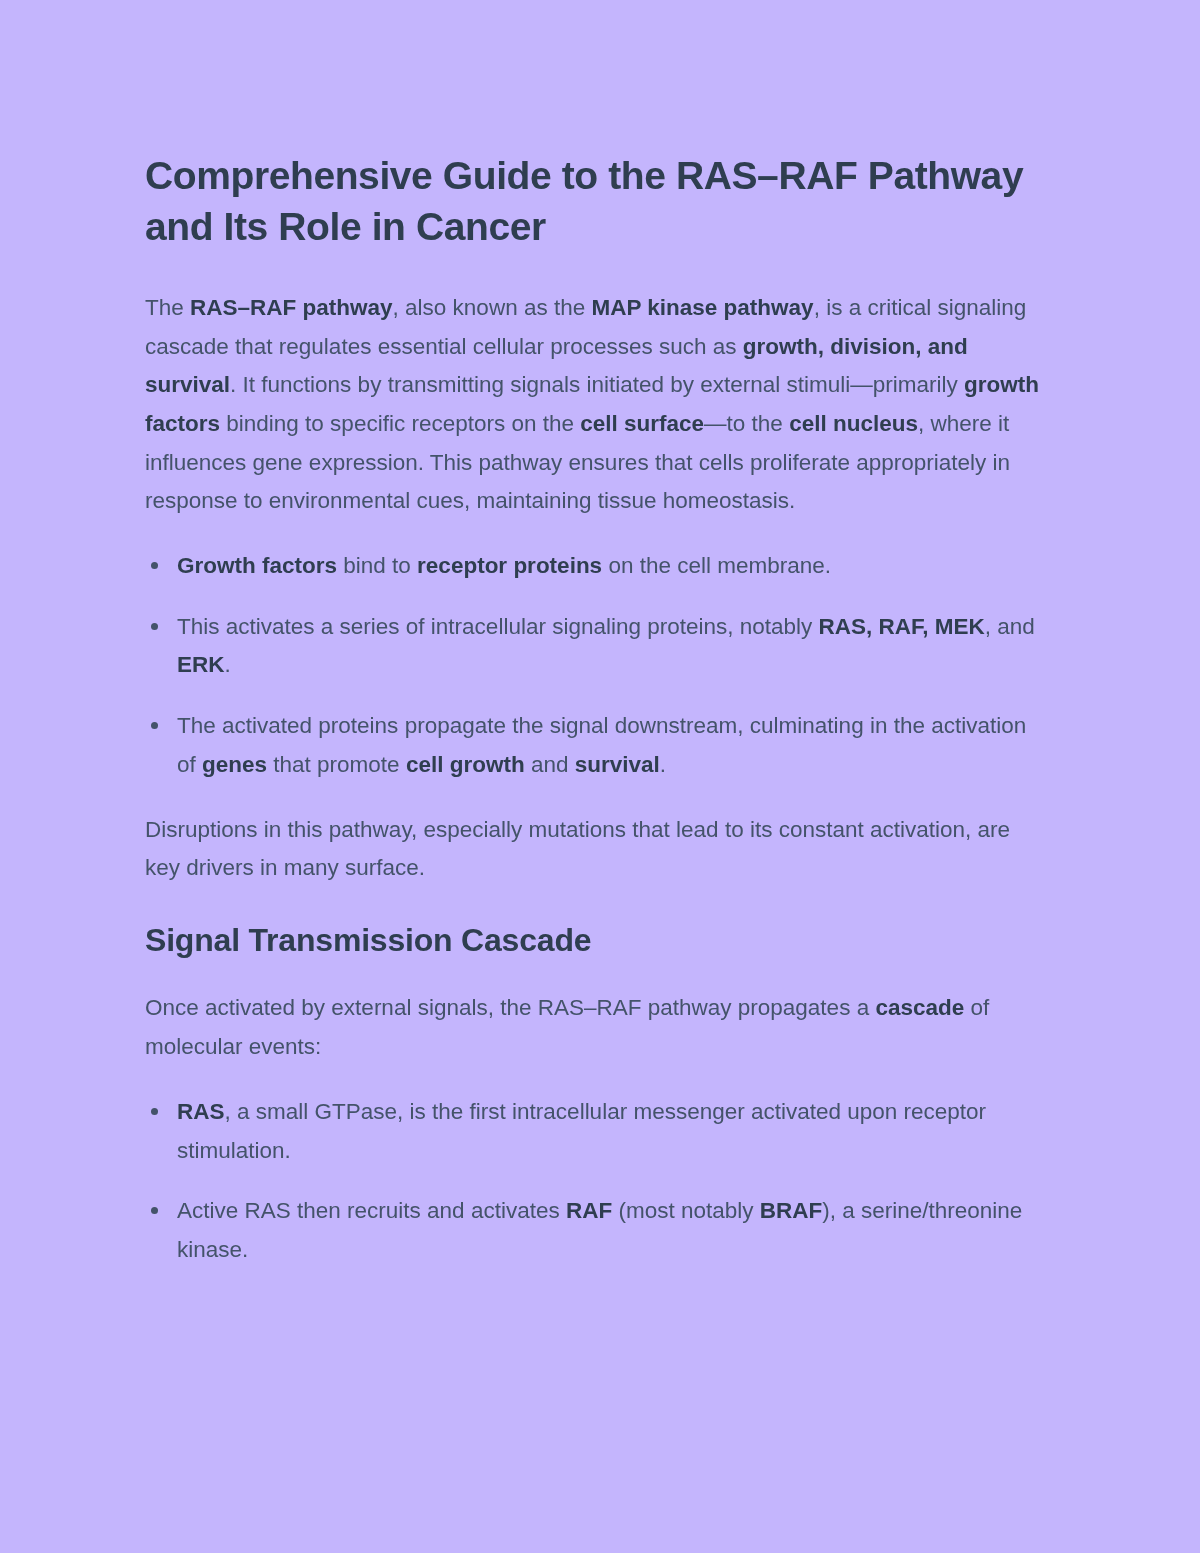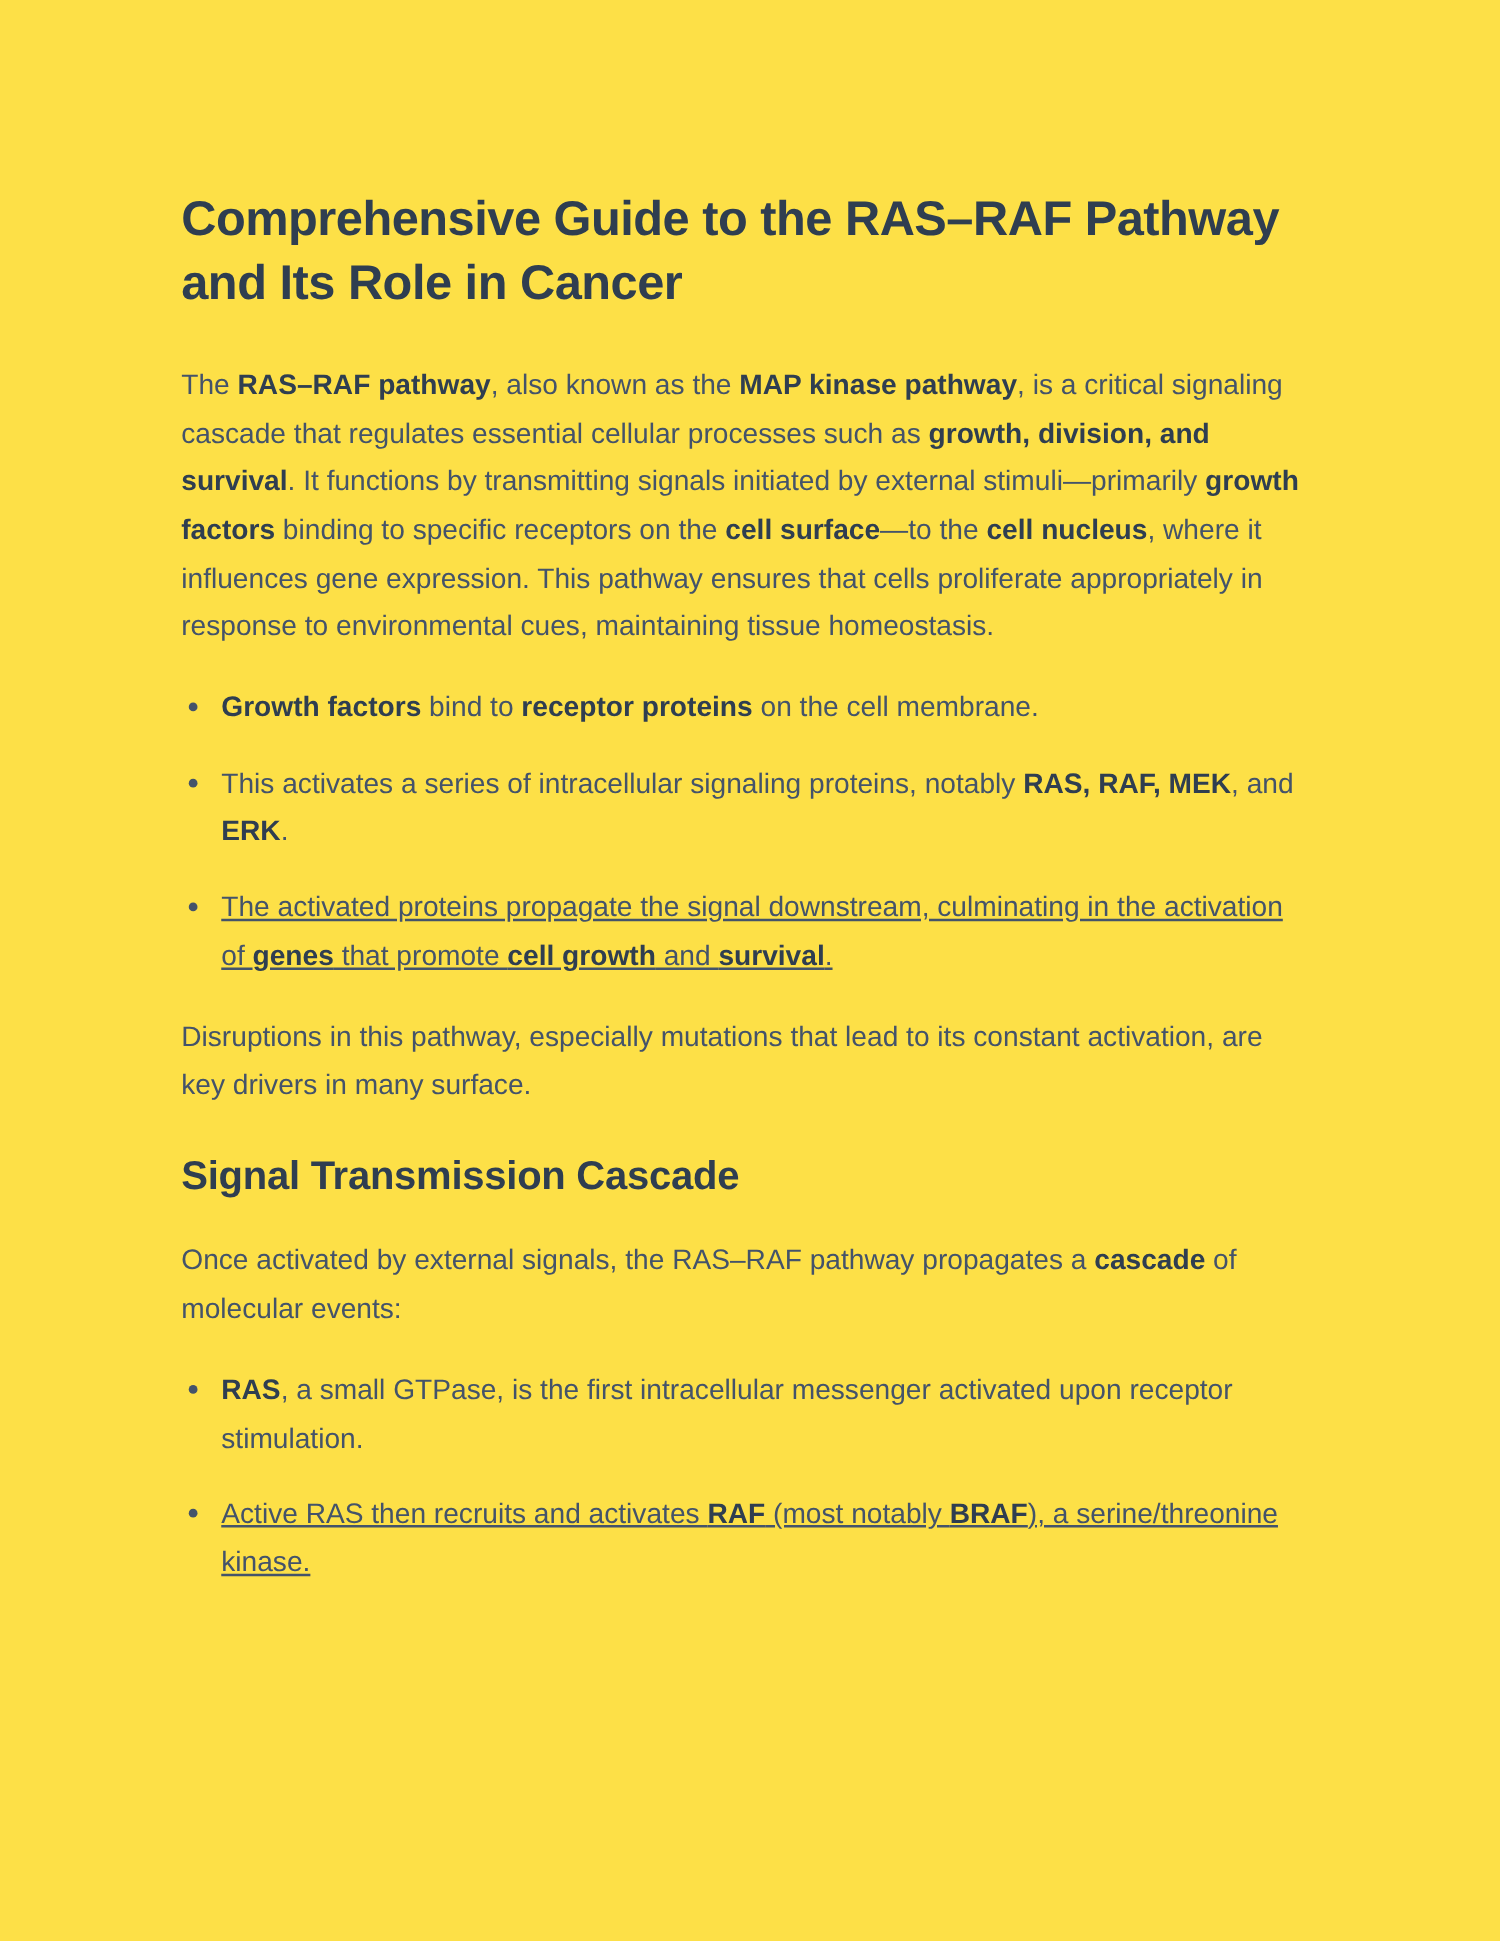--- a/index.html
+++ b/index.html
@@ -12,21 +12,21 @@
     width: 1200px;
     height: 1553px;
     font-family: "Liberation Sans", sans-serif;
     color: #3b4a5a;
     -webkit-font-smoothing: antialiased;
   }
   .page {
     box-sizing: border-box;
     width: 1200px;
     min-height: 1553px;
-    background: #fde047;
+    background: #c4b5fd;
     padding: 150px 155px 40px 145px;
   }
   .doc-title {
     font-size: 39px;
     line-height: 1.32;
     font-weight: 700;
     letter-spacing: -0.4px;
     color: #2f3e50;
     margin: 0 0 36px 0;
     max-width: 900px;
@@ -60,21 +60,20 @@
   ul.bullet-list li {
     position: relative;
     font-size: 22.5px;
     line-height: 1.72;
     padding-left: 32px;
     margin-bottom: 22px;
     color: #44536a;
   }
   ul.bullet-list li:last-child {
     margin-bottom: 0;
-    text-decoration: underline;
   }
   ul.bullet-list li .bullet-dot {
     position: absolute;
     left: 6px;
     top: 15px;
     width: 7px;
     height: 7px;
     border-radius: 50%;
     background: #44536a;
   }

